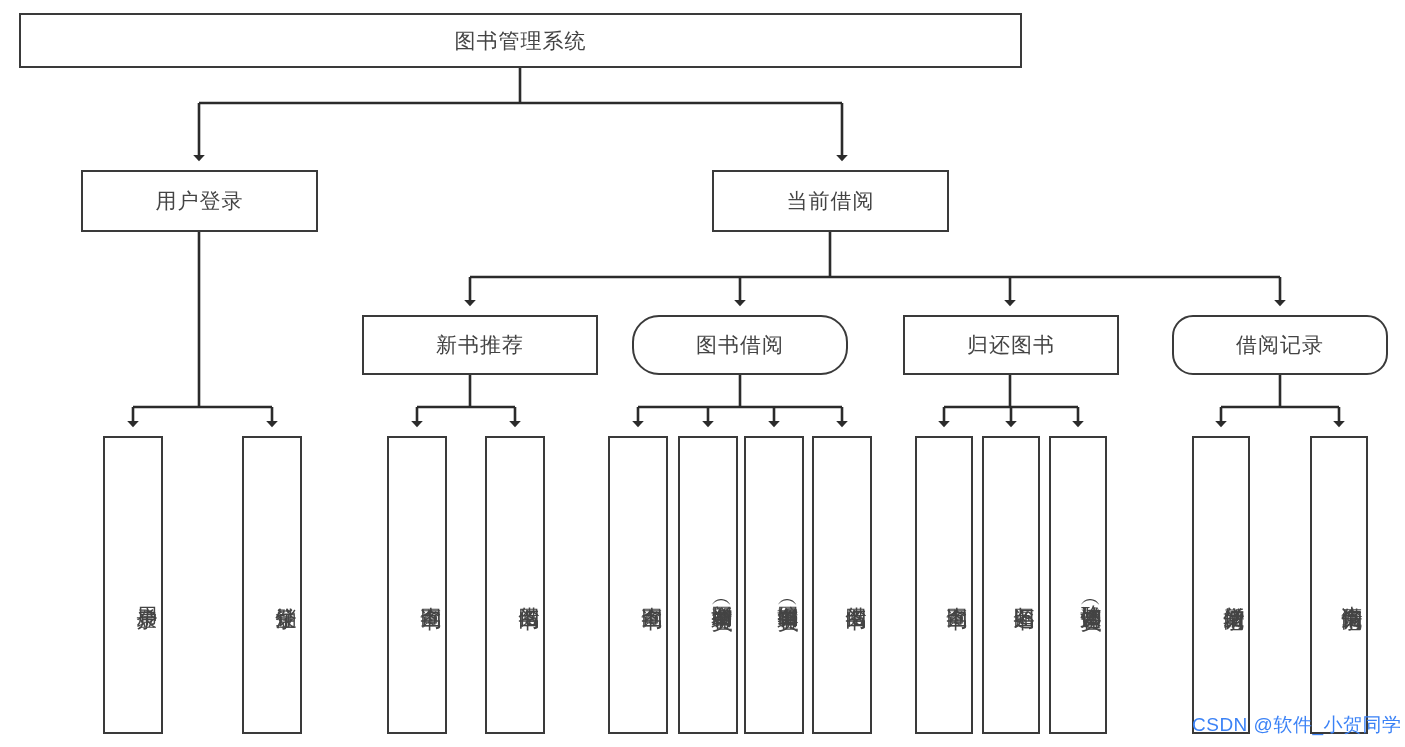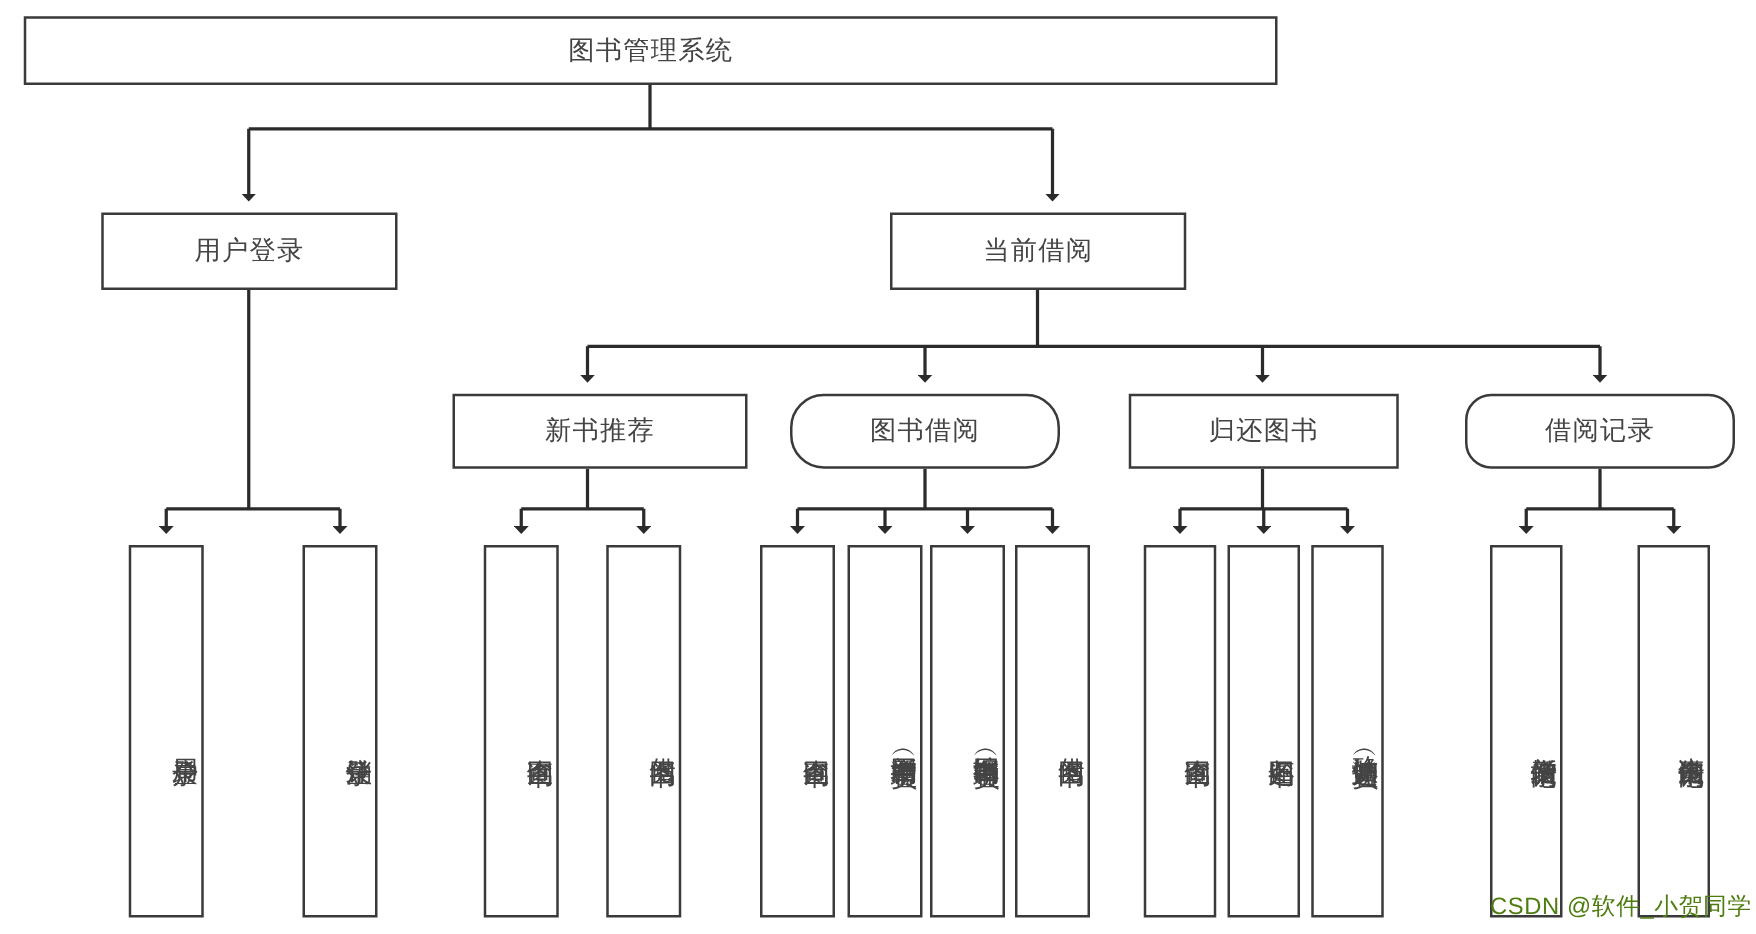--- a/index.html
+++ b/index.html
@@ -57,21 +57,21 @@
   .node.vert .vtext {
     writing-mode: vertical-rl;
     text-orientation: upright;
     display: block;
   }
   .watermark {
     position: absolute;
     left: 1192px;
     top: 712px;
     font-size: 19px;
-    color: #4d7c0f;
+    color: #3b82f6;
     letter-spacing: 0.5px;
     white-space: nowrap;
     z-index: 3;
     font-family: "Liberation Sans", "DejaVu Sans", sans-serif;
   }
 </style>
 </head>
 <body>
 
 <div id="canvas">

